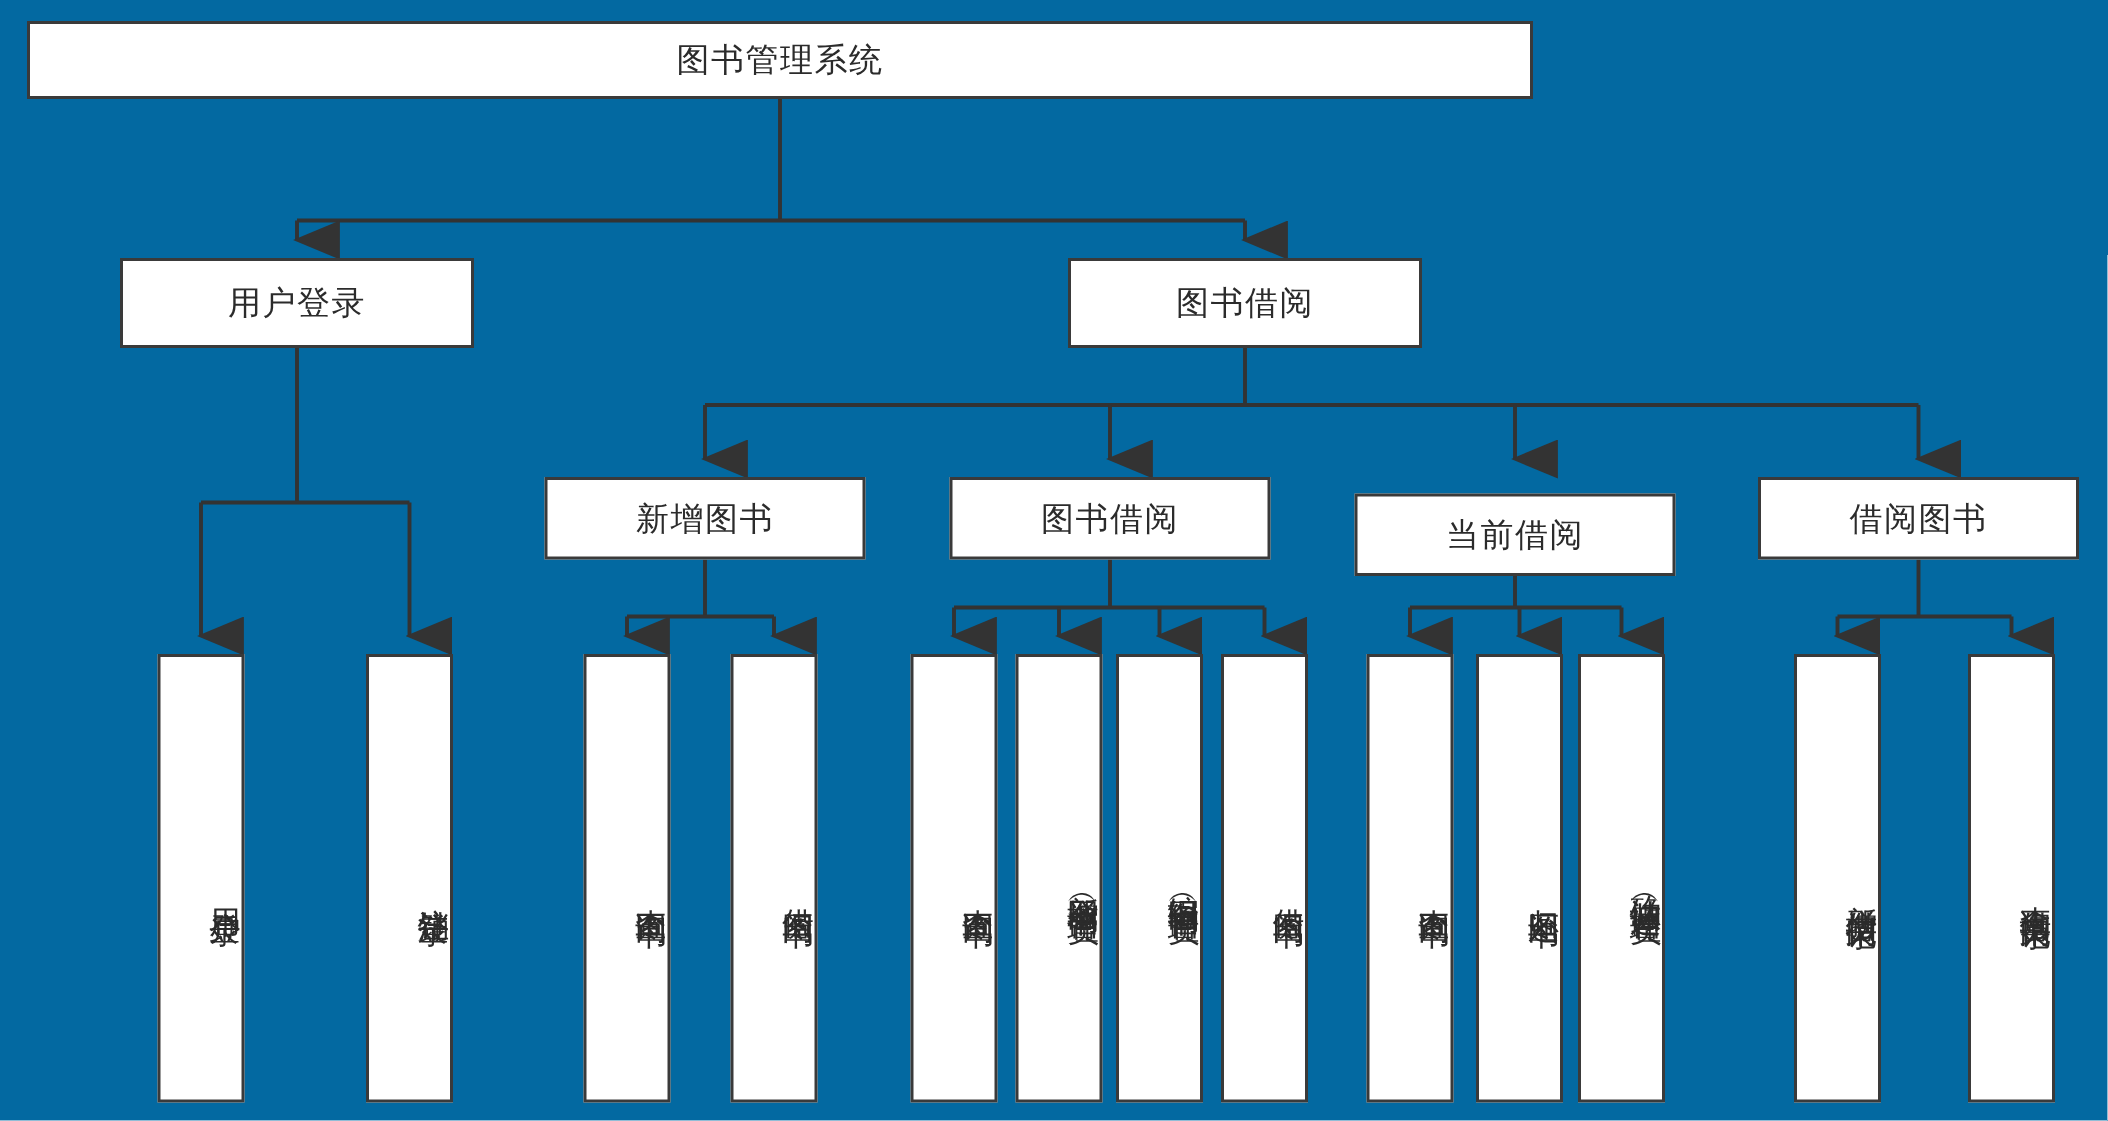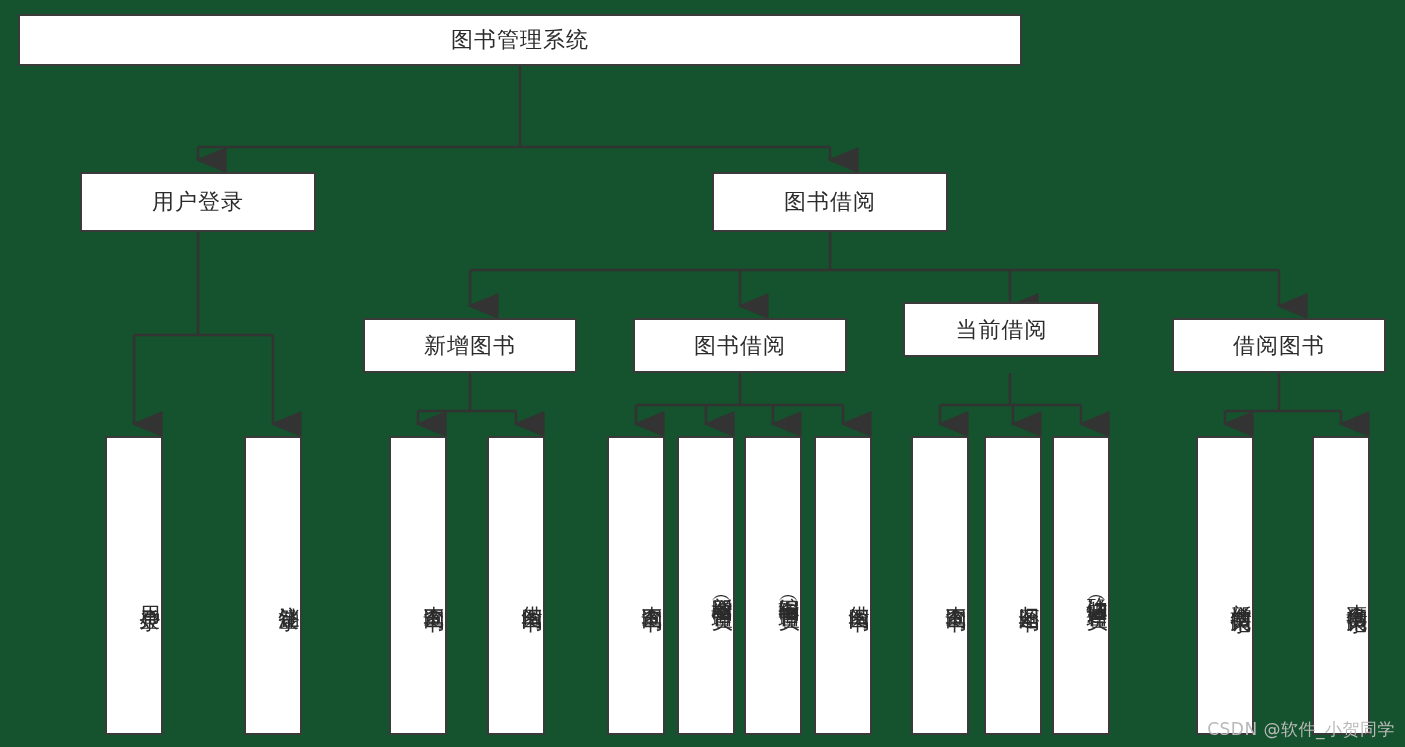--- a/index.html
+++ b/index.html
@@ -7,21 +7,21 @@
     padding: 0;
     background: #ffffff;
   }
   body {
     font-family: "DejaVu Sans", "Liberation Sans", sans-serif;
   }
   #canvas {
     position: relative;
     width: 1405px;
     height: 747px;
-    background: #14532d;
+    background: #0369a1;
     overflow: hidden;
   }
   svg#wires {
     position: absolute;
     left: 0;
     top: 0;
     width: 1405px;
     height: 747px;
     pointer-events: none;
   }
@@ -130,21 +130,21 @@
   <div class="node horiz" style="left:712px; top:172px; width:236px; height:60px;">
     <span class="label">图书借阅</span>
   </div>
 
   <div class="node horiz" style="left:363px; top:318px; width:214px; height:55px;">
     <span class="label">新增图书</span>
   </div>
   <div class="node horiz" style="left:633px; top:318px; width:214px; height:55px;">
     <span class="label">图书借阅</span>
   </div>
-  <div class="node horiz" style="left:903px; top:302px; width:197px; height:55px;">
+  <div class="node horiz" style="left:903px; top:329px; width:214px; height:55px;">
     <span class="label">当前借阅</span>
   </div>
   <div class="node horiz" style="left:1172px; top:318px; width:214px; height:55px;">
     <span class="label">借阅图书</span>
   </div>
 
   <div class="node vert" style="left:105px; top:436px; width:58px; height:299px;">
     <span class="label">用户登录</span>
   </div>
   <div class="node vert" style="left:244px; top:436px; width:58px; height:299px;">
@@ -177,15 +177,14 @@
   <div class="node vert tall" style="left:1052px; top:436px; width:58px; height:299px;">
     <span class="label">确认归还（管理员）</span>
   </div>
   <div class="node vert" style="left:1196px; top:436px; width:58px; height:299px;">
     <span class="label">新增借阅记录</span>
   </div>
   <div class="node vert" style="left:1312px; top:436px; width:58px; height:299px;">
     <span class="label">查询借阅记录</span>
   </div>
 
-  <div class="watermark">CSDN @软件_小贺同学</div>
 
 </div>
 
 </body></html>

